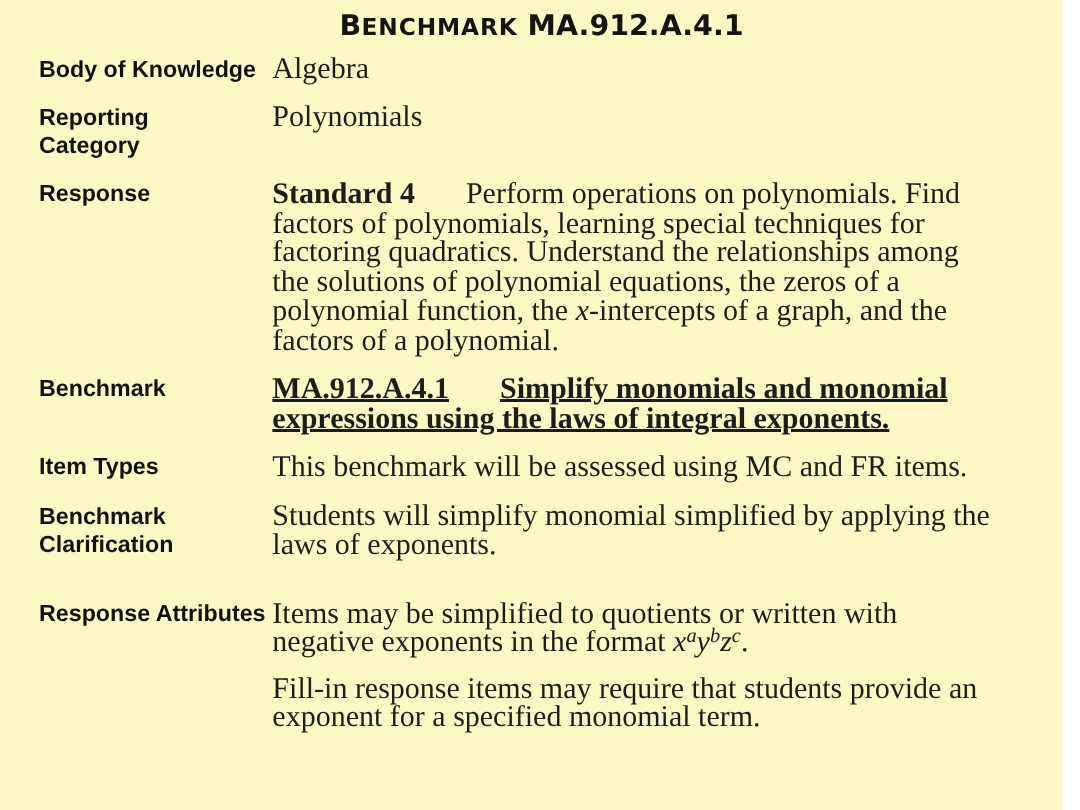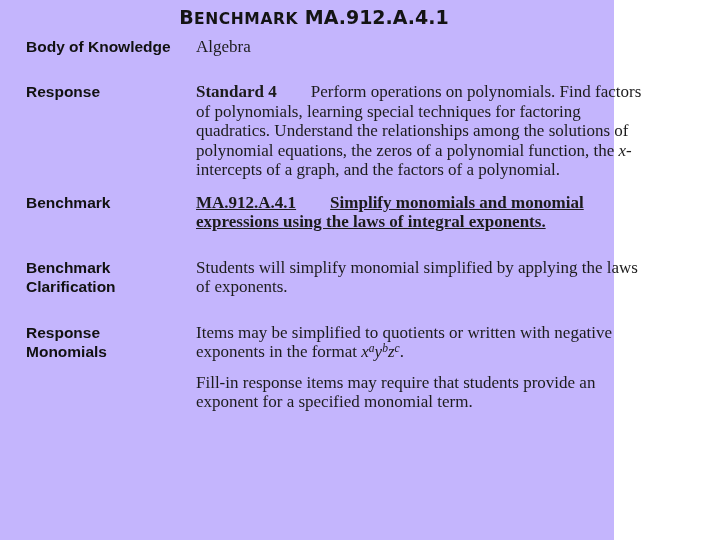--- a/index.html
+++ b/index.html
@@ -10,24 +10,24 @@
     width: 720px;
     height: 540px;
     background: #ffffff;
     font-family: "Liberation Serif", "DejaVu Serif", serif;
     color: #1a1a1a;
     overflow: hidden;
   }
 
   .page {
     position: relative;
-    width: 614px;
+    width: 708px;
     height: 540px;
     box-sizing: border-box;
-    background: #c4b5fd;
+    background: #fef9c3;
   }
 
   
   .doc-title {
     text-align: center;
     font-family: "DejaVu Sans", "Liberation Sans", sans-serif;
     font-weight: bold;
     font-size: 19px;
     letter-spacing: 0.3px;
     color: #141414;
@@ -82,24 +82,23 @@
     font-weight: bold;
     font-size: 15.5px;
     line-height: 19px;
     color: #111111;
     white-space: pre-line;
   }
 
   .value {
     font-family: "Liberation Serif", "DejaVu Serif", serif;
     font-weight: normal;
-    font-size: 17px;
+    font-size: 20px;
     line-height: 19.5px;
     color: #1c1c1c;
-    margin-left: 18px;
   }
   .value.bold {
     font-weight: bold;
     text-decoration: underline;
   }
   .value p {
     margin: 0;
   }
   .value p + p {
     margin-top: 11px;
@@ -139,20 +138,29 @@
         </td>
         <td class="col-value">
           <div class="value">Algebra</div>
         </td>
       </tr>
       <tr class="row-spacer">
           <td></td>
           <td></td>
         </tr>
 
+      <tr>
+        <td class="col-label">
+          <div class="label">Reporting
+Category</div>
+        </td>
+        <td class="col-value">
+          <div class="value">Polynomials</div>
+        </td>
+      </tr>
       <tr class="row-spacer">
           <td></td>
           <td></td>
         </tr>
 
       <tr>
         <td class="col-label">
           <div class="label">Response</div>
         </td>
         <td class="col-value">
@@ -174,20 +182,28 @@
           <div class="value bold">
               <p><span>MA.912.A.4.1</span><span class="tabgap"></span><span>Simplify monomials and monomial expressions using the laws of integral exponents.</span></p>
             </div>
         </td>
       </tr>
       <tr class="row-spacer">
           <td></td>
           <td></td>
         </tr>
 
+      <tr>
+        <td class="col-label">
+          <div class="label">Item Types</div>
+        </td>
+        <td class="col-value">
+          <div class="value">This benchmark will be assessed using MC and FR items.</div>
+        </td>
+      </tr>
       <tr class="row-spacer">
           <td></td>
           <td></td>
         </tr>
 
       <tr>
         <td class="col-label">
           <div class="label">Benchmark
 Clarification</div>
         </td>
@@ -200,21 +216,21 @@
           <td></td>
         </tr>
 
       <tr class="row-spacer">
           <td></td>
           <td></td>
         </tr>
 
       <tr>
         <td class="col-label">
-          <div class="label">Response Monomials</div>
+          <div class="label">Response Attributes</div>
         </td>
         <td class="col-value">
           <div class="value">
             <p><span>Items may be simplified to quotients or written with negative exponents in the format </span><span class="mathvar"><span>x</span><sup>a</sup><span>y</span><sup>b</sup><span>z</span><sup>c</sup></span><span>.</span></p>
             <p>Fill-in response items may require that students provide an exponent for a specified monomial term.</p>
           </div>
         </td>
       </tr>
 
     </tbody>

